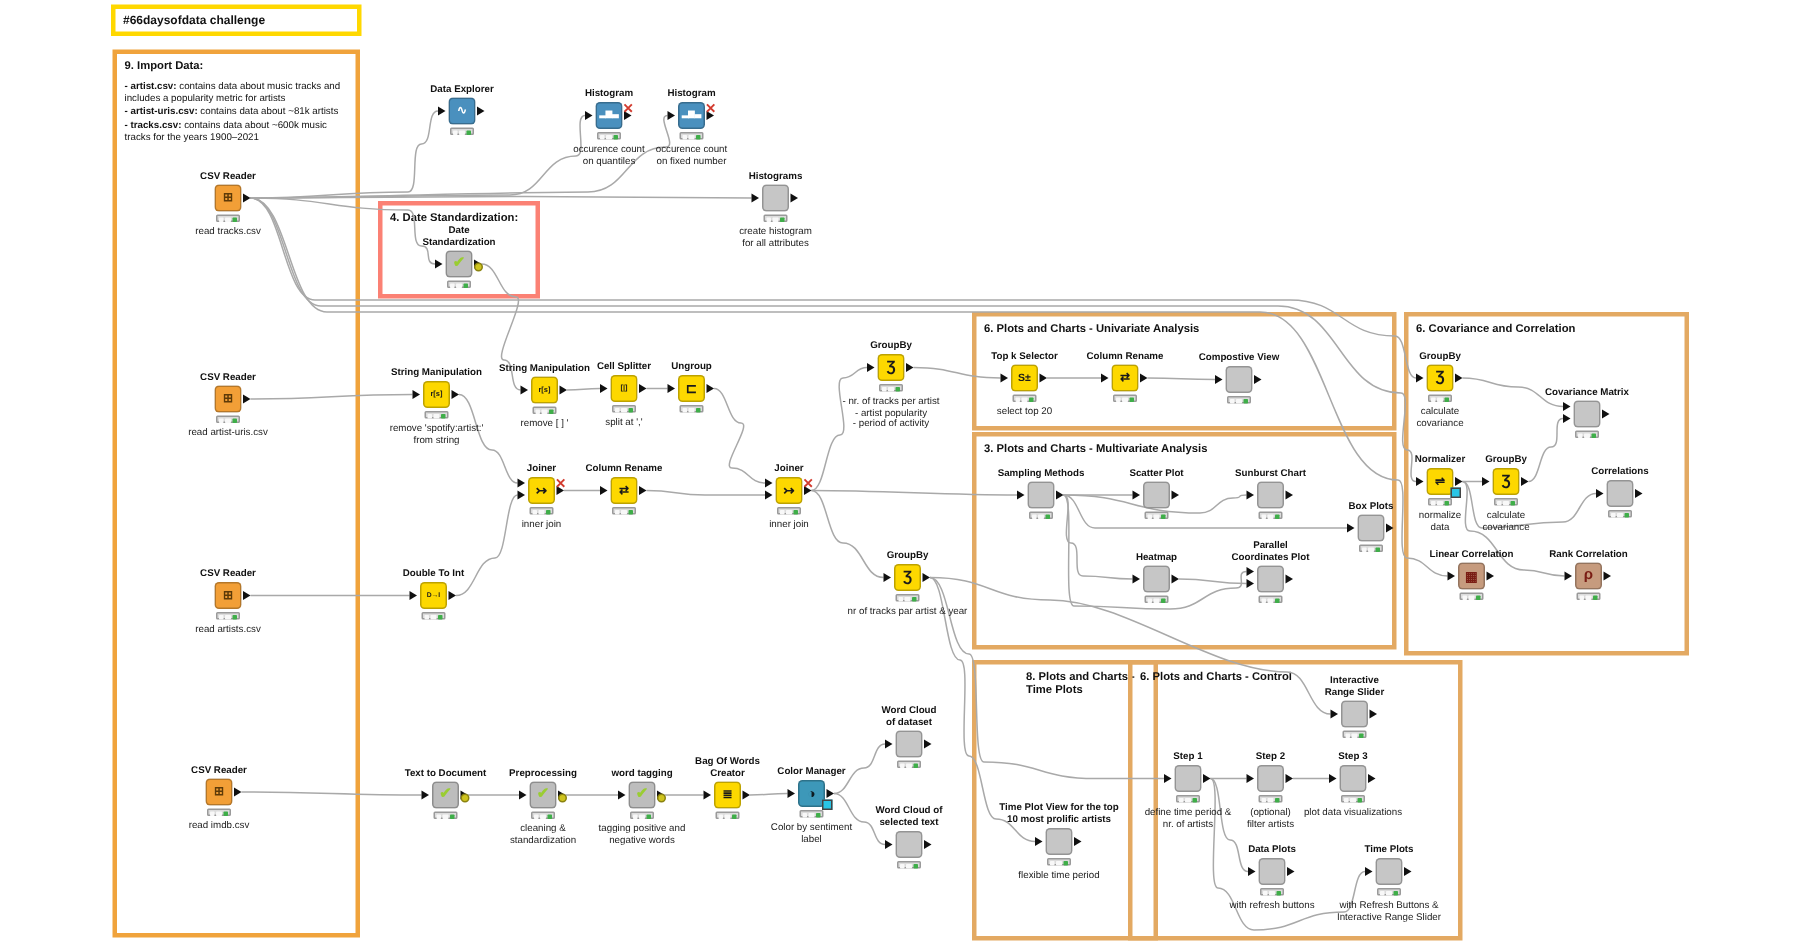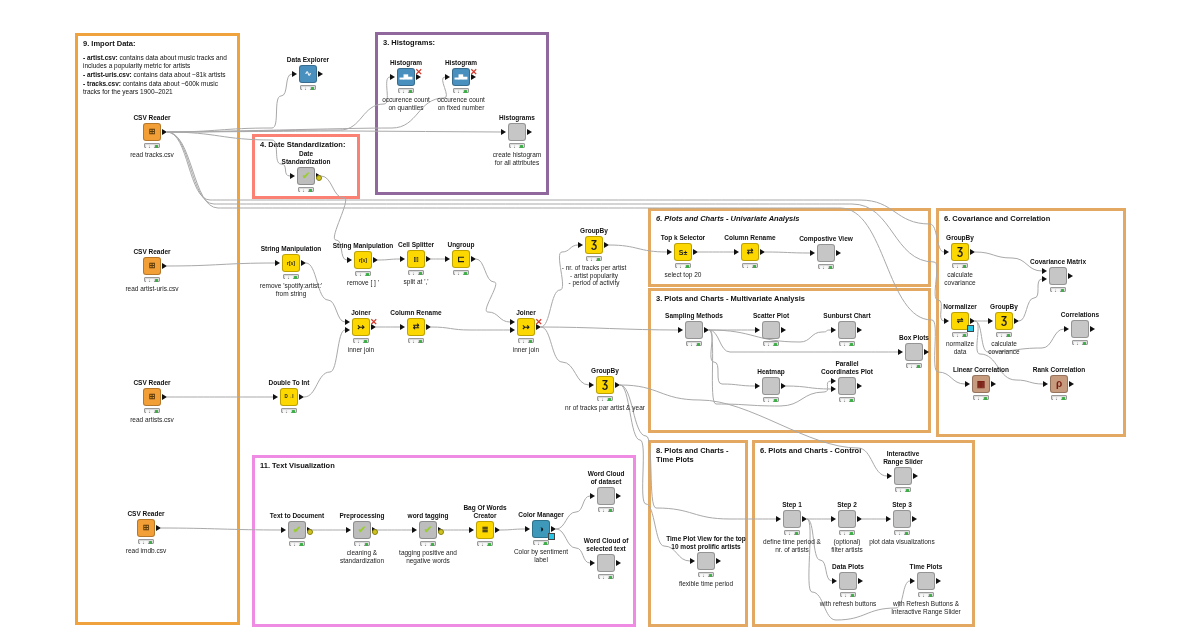--- a/index.html
+++ b/index.html
@@ -30,20 +30,23 @@
   .pout{left:10px;}
   .redx{position:absolute;left:9px;top:-10px;color:#d23b2e;font-weight:bold;font-size:9px;}
   .ydot{position:absolute;left:10px;top:-1px;width:4px;height:4px;border-radius:50%;
         background:#cfc41f;border:0.5px solid #8a8210;}
   .cyansq{position:absolute;left:7px;top:4px;width:5px;height:5px;background:#29c5e6;border:0.5px solid #444;}
 </style>
 </head>
 <body>
 
 <div id="canvas">
+  <div class="anno" id="title-box" style="left: 74px; top: 3px; width: 167px; height: 21px; border-color: rgb(255, 216, 0);">
+    <div class="atitle" style="font-size:8px;">#66daysofdata challenge</div>
+  </div>
   <svg id="edges" width="1200" height="630">
       <path d="M167,132 C217,132 222,128 272,128 C280,128 273,96 281,96 C289,96 284,74 292,74"></path>
       <path d="M167,132 C217,132 222,140 272,140 C280,140 273,164 281,164 C289,164 282,176 290,176"></path>
       <path d="M167,132 C217,132 290,130 340,130 C362,130 362,104 384,104 C392,104 382,77 390,77"></path>
       <path d="M167,132 C217,132 342,128 392,128 C418,128 418,98 444,98 C452,98 437,77 445,77"></path>
       <path d="M167,132 C217,132 300,131 350,131 C400,131 451,132 501,132"></path>
       <path d="M167,132 C188.5,132 188.5,200 210,200 C260,200 810,200 860,200 C895,200 895,224 930,224 C938,224 936,252 944,252"></path>
       <path d="M167,132 C190.5,132 190.5,204 214,204 C264,204 802,204 852,204 C893,204 893,262 934,262 C942,262 930,300 938,300 C946,300 936,321 944,321"></path>
       <path d="M167,132 C192.5,132 192.5,208 218,208 C268,208 790,208 840,208 C886,208 886,320 932,320 C940,320 930,372 938,372 C951.5,372 951.5,384 965,384"></path>
       <path d="M321,176 C332.5,176 332.5,198 344,198 C352,198 328,240 336,240 C344,240 339,260 347,260"></path>
@@ -89,44 +92,38 @@
       <path d="M556,529 C566,529 566,548 576,548 C584,548 582,563 590,563"></path>
     </svg>
 <div class="anno" style="left: 75px; top: 33px; width: 165px; height: 592px; border-color: rgb(240, 163, 60);">
       <div class="atitle">9. Import Data:</div>
       <div class="abody">
         <div class="ln"><b>- artist.csv: </b><span>contains data about music tracks and includes a popularity metric for artists</span></div>
         <div class="ln"><b>- artist-uris.csv: </b><span>contains data about ~81k artists</span></div>
         <div class="ln"><b>- tracks.csv: </b><span>contains data about ~600k music tracks for the years 1900–2021</span></div>
       </div>
     </div>
-    <div class="anno" style="left: 375px; top: 32px; width: 174px; height: 163px; border-color: rgb(144, 104, 158);">
-      <div class="atitle">3. Histograms:</div>
-    </div>
     <div class="anno" style="left: 252px; top: 134px; width: 108px; height: 65px; border-color: rgb(251, 129, 116);">
       <div class="atitle">4. Date Standardization:</div>
     </div>
-    <div class="anno" style="left: 648px; top: 208px; width: 283px; height: 79px; border-color: rgb(227, 169, 98); font-style: italic;">
+    <div class="anno" style="left: 648px; top: 208px; width: 283px; height: 79px; border-color: rgb(227, 169, 98);">
       <div class="atitle">6. Plots and Charts - Univariate Analysis</div>
     </div>
     <div class="anno" style="left: 648px; top: 288px; width: 283px; height: 145px; border-color: rgb(227, 169, 98);">
       <div class="atitle">3. Plots and Charts - Multivariate Analysis</div>
     </div>
-    <div class="anno" style="left: 648px; top: 440px; width: 100px; height: 187px; border-color: rgb(227, 169, 98);">
+    <div class="anno" style="left: 648px; top: 440px; width: 124px; height: 187px; border-color: rgb(227, 169, 98); padding-left: 28px;">
       <div class="atitle">8. Plots and Charts -
 Time Plots</div>
     </div>
     <div class="anno" style="left: 752px; top: 440px; width: 223px; height: 187px; border-color: rgb(227, 169, 98);">
       <div class="atitle">6. Plots and Charts - Control</div>
     </div>
     <div class="anno" style="left: 936px; top: 208px; width: 190px; height: 229px; border-color: rgb(227, 169, 98);">
       <div class="atitle">6. Covariance and Correlation</div>
-    </div>
-    <div class="anno" style="left: 252px; top: 455px; width: 384px; height: 172px; border-color: rgb(240, 139, 228);">
-      <div class="atitle">11. Text Visualization</div>
     </div>
     <div class="node" style="left: 152px; top: 132px;">
       <div class="nlabel">CSV Reader</div>
       <div class="icon" style="background: rgb(242, 159, 55); color: rgb(93, 58, 8);">⊞</div>
       <div class="port pout" style="top: -3px;"></div>
       <div class="tl">
         <span></span>
         <span></span>
         <span class="on"></span>
       </div>

